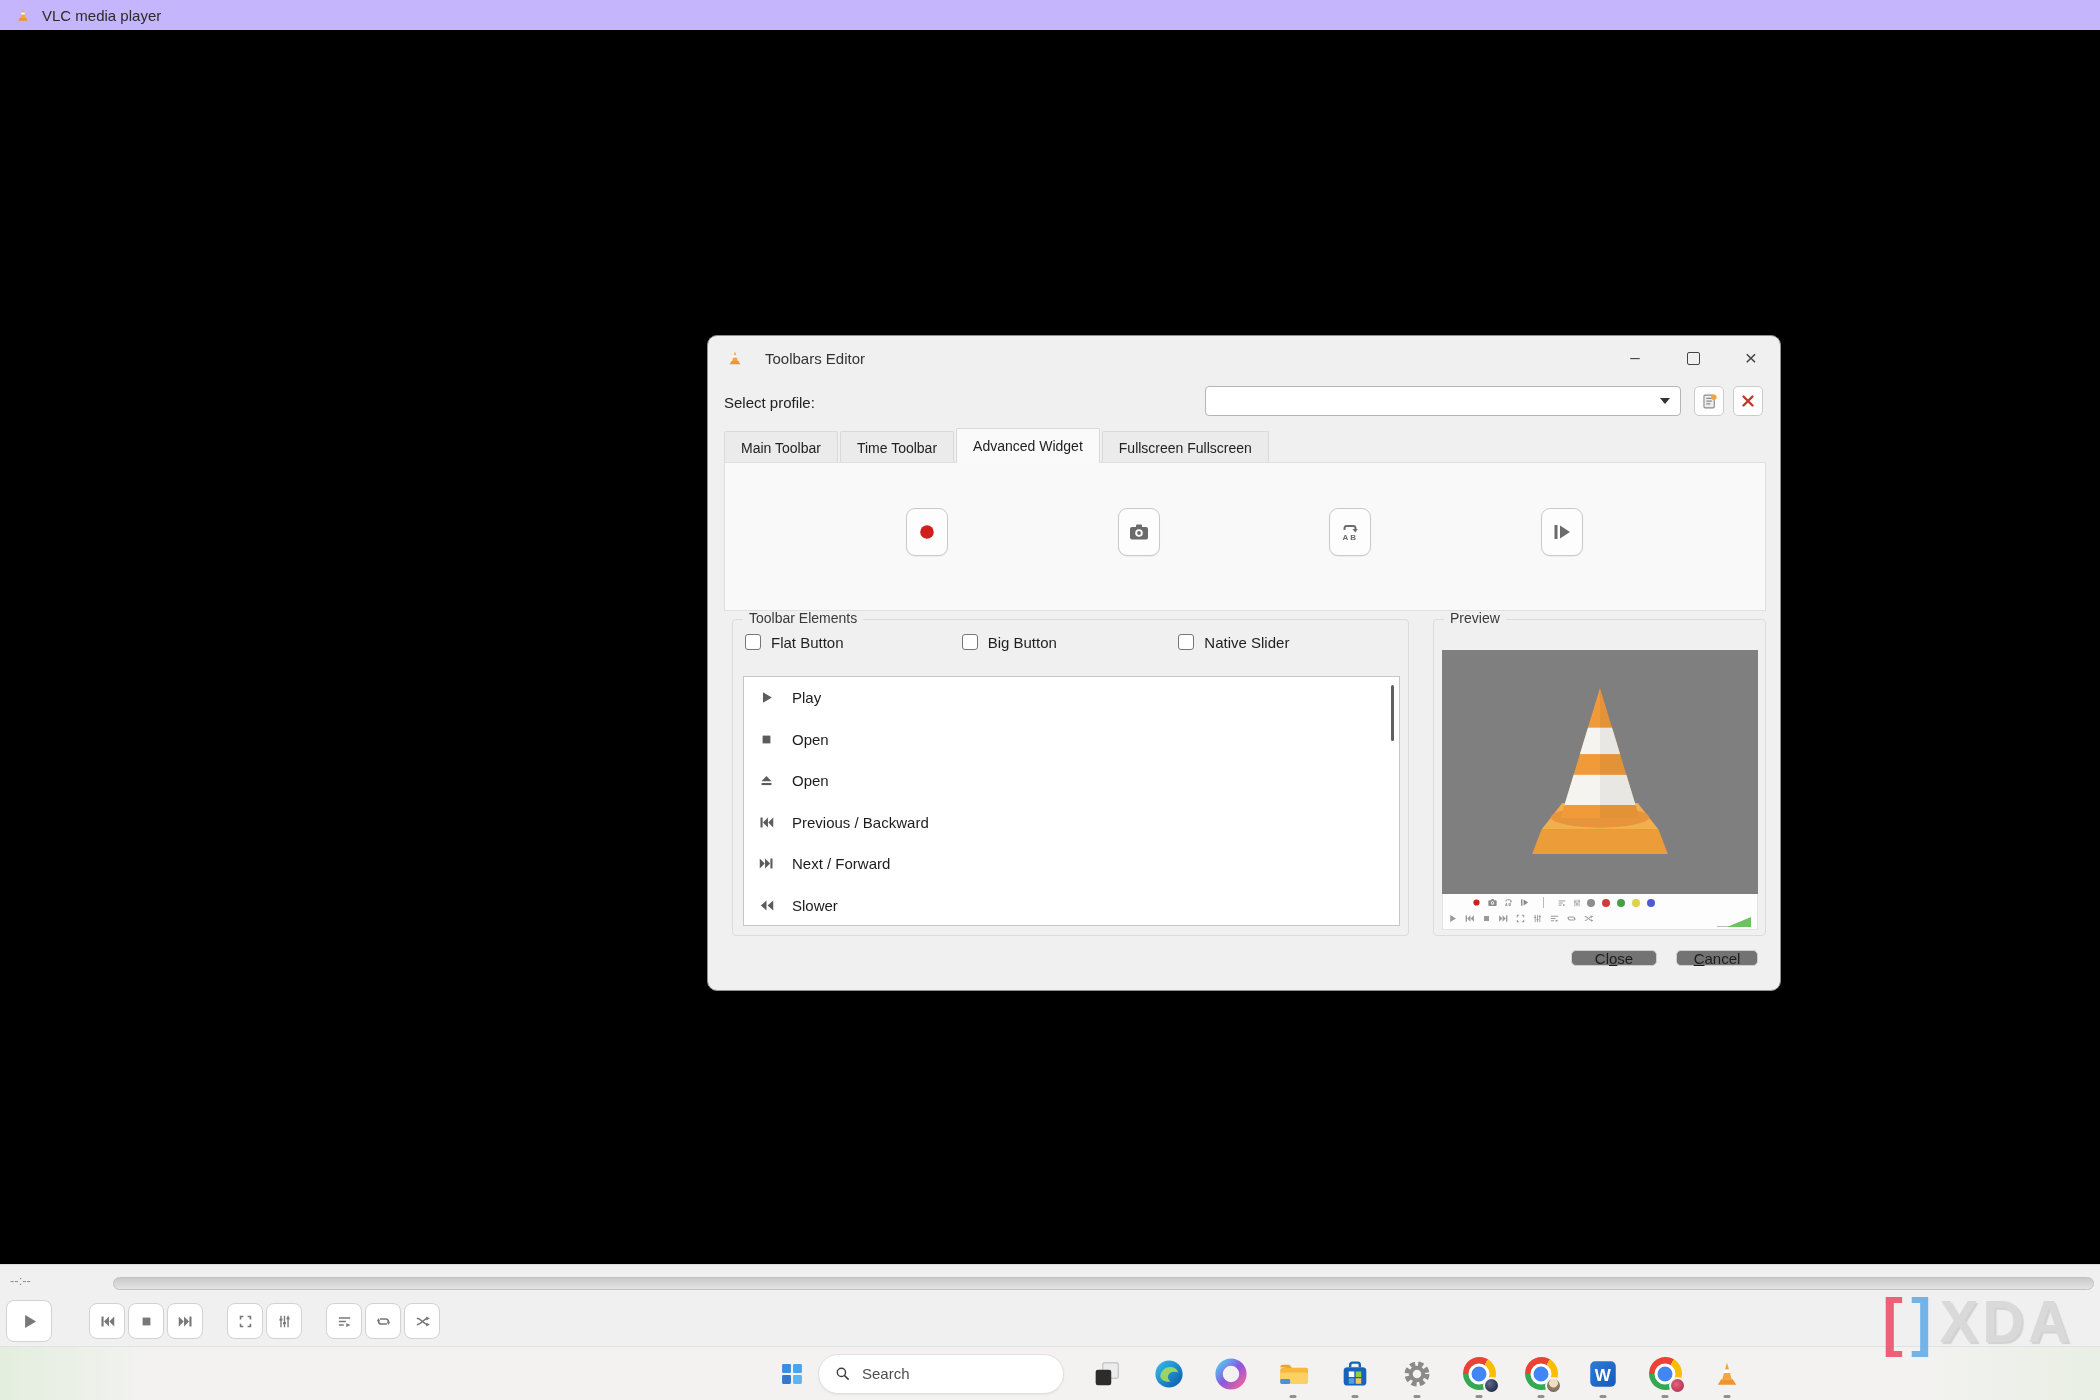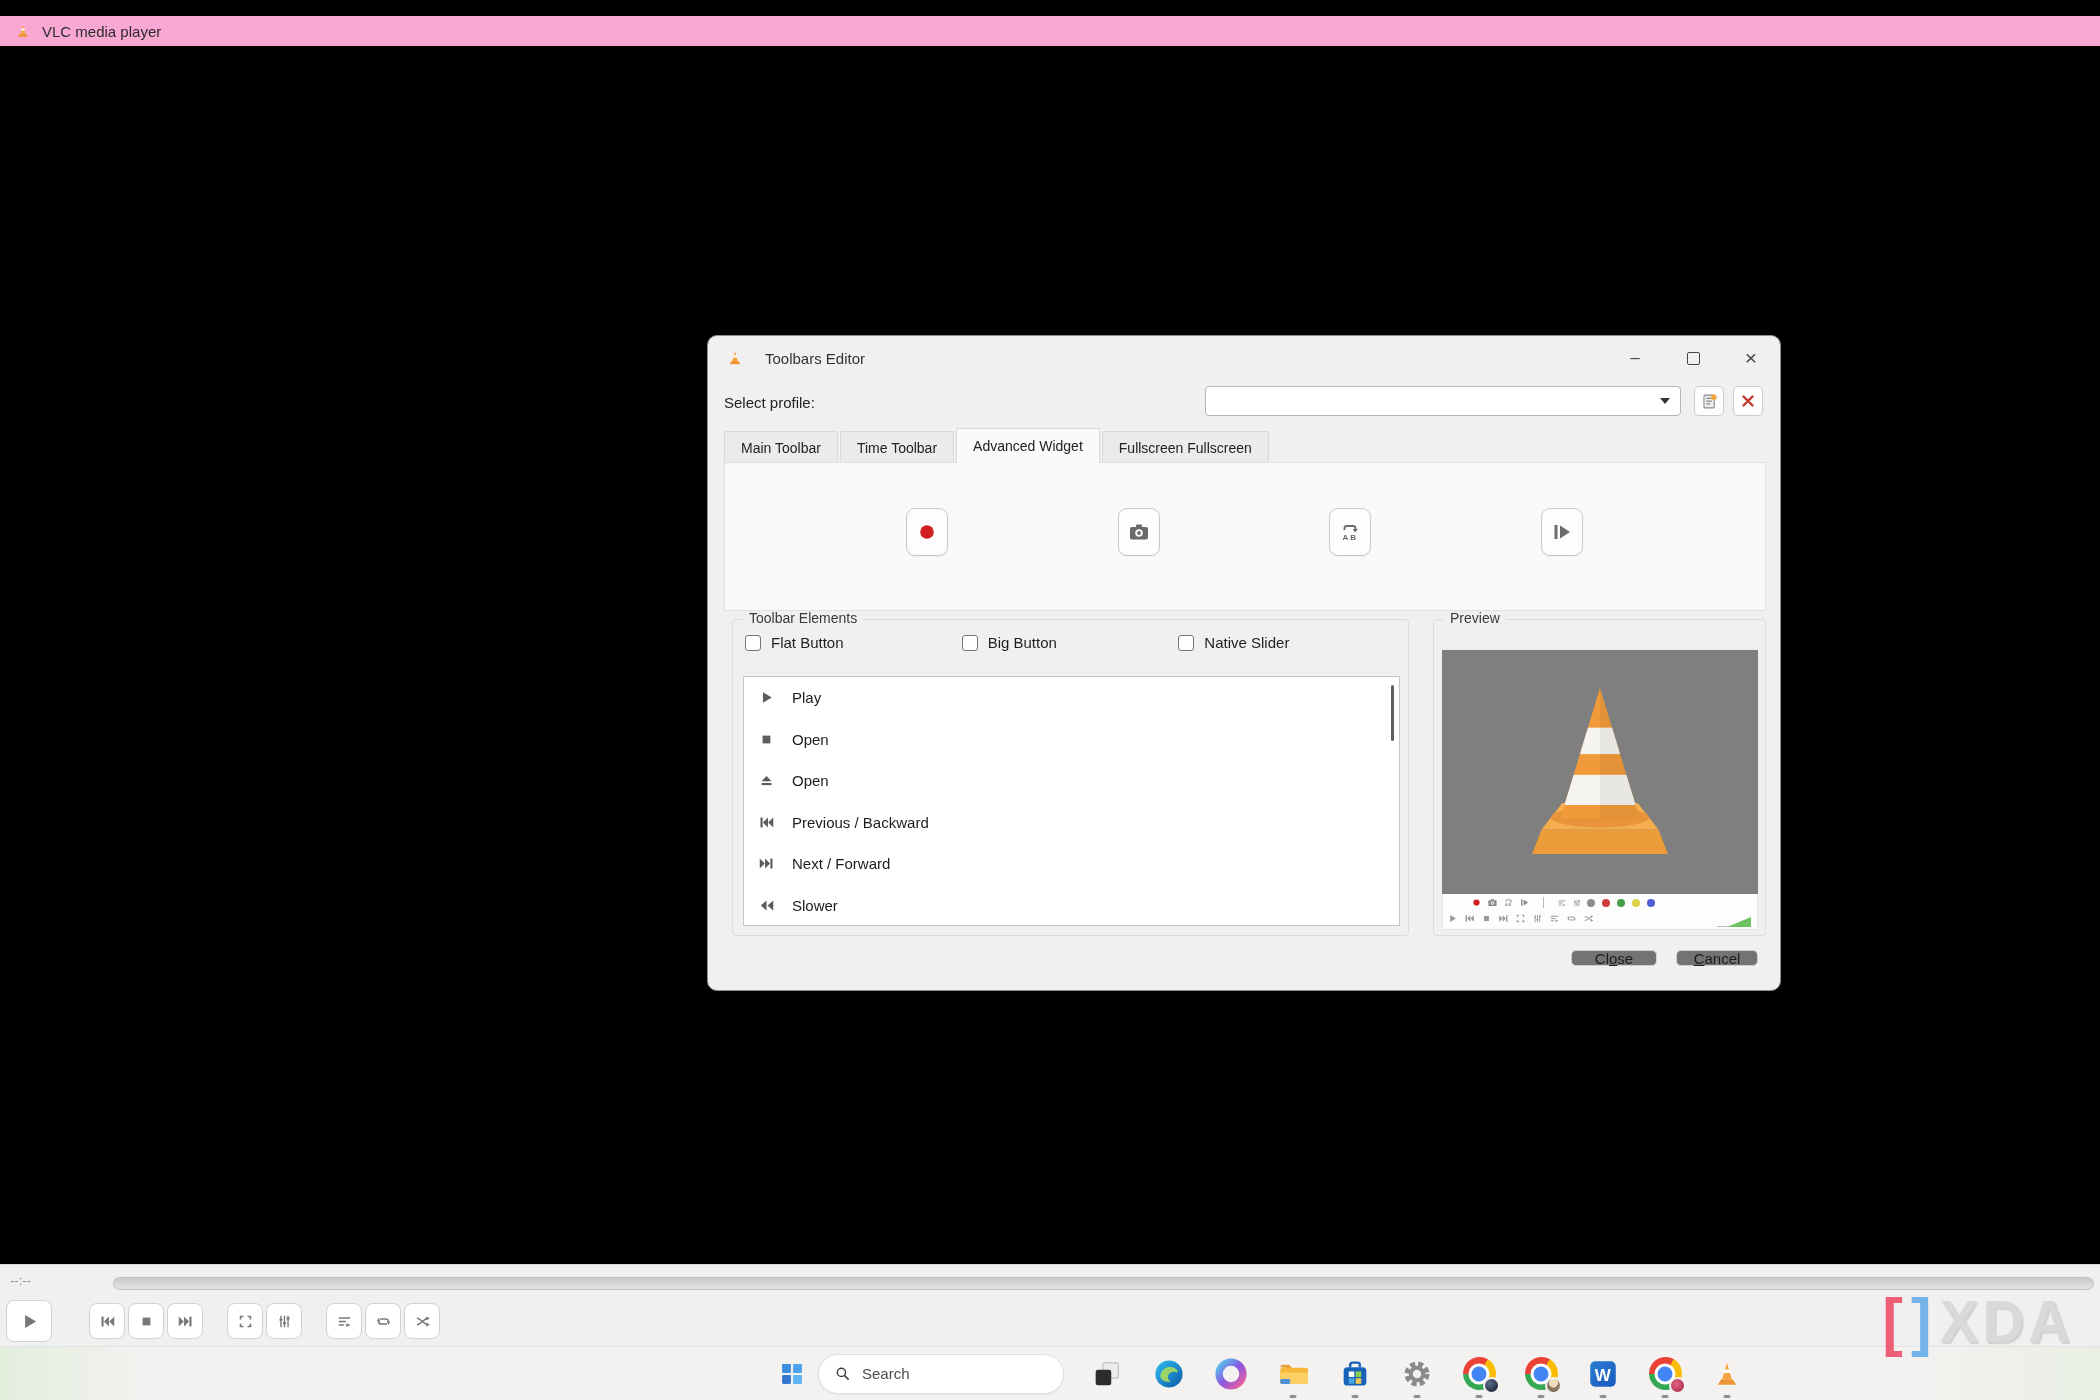--- a/index.html
+++ b/index.html
@@ -1,19 +1,19 @@
 <!DOCTYPE html>
 <html><head>
 <meta charset="utf-8">
 <style>
   html,body{margin:0;padding:0;background:#000;}
   .screen{position:relative;width:2100px;height:1400px;background:#000;overflow:hidden;
           font-family:"Liberation Sans",sans-serif;-webkit-font-smoothing:antialiased;}
   
-  .win-titlebar{position:absolute;left:0;top:16px;right:0;height:30px;background:#f9a8d4;
+  .win-titlebar{position:absolute;left:0;top:0;right:0;height:30px;background:#c4b5fd;
     display:flex;align-items:center;gap:10px;padding-left:14px;box-sizing:border-box;}
   .win-title{font-size:15px;color:#2b2b2b;}
   .menubar{position:absolute;left:0;top:30px;right:0;height:31px;background:#f0f0f0;
     display:flex;align-items:center;padding-left:8px;box-sizing:border-box;border-bottom:1px solid #e6e6e6;}
   .menu-item{padding:0 15px;font-size:15px;color:#787878;}
   .menu-item u{text-decoration:underline;}
   .video-area{position:absolute;left:0;top:61px;right:0;height:1203px;background:#000;}
   
   .controller{position:absolute;left:0;top:1264px;right:0;height:82px;background:#f0f0f0;border-top:1px solid #dcdcdc;box-sizing:border-box;}
   .time-elapsed{position:absolute;left:10px;top:8px;font-size:13px;color:#8f8f8f;}
@@ -47,21 +47,21 @@
   .tab.active{height:35px;background:#fafafa;position:relative;z-index:3;}
   .tab-panel{position:absolute;left:16px;top:126px;width:1042px;height:149px;background:#f9f9f9;border:1px solid #e0e0e0;box-sizing:border-box;z-index:2;}
   .widget-btn{position:absolute;top:45px;width:42px;height:48px;background:#fdfdfd;border:1px solid #c9c9c9;border-radius:9px;
     display:flex;align-items:center;justify-content:center;box-shadow:0 1px 1px rgba(0,0,0,.05);box-sizing:border-box;}
   
   .groupbox{position:absolute;border:1px solid #dcdcdc;border-radius:4px;box-sizing:border-box;}
   .group-label{position:absolute;top:-10px;left:10px;background:#f0f0f0;padding:0 6px;font-size:14px;color:#3a3a3a;}
   .gb-elements{left:24px;top:283px;width:677px;height:317px;}
   .gb-preview{left:725px;top:283px;width:333px;height:317px;}
   .chk-row{position:absolute;left:12px;top:14px;width:650px;display:flex;}
-  .chk{display:flex;align-items:center;gap:10px;font-size:15px;color:#1f1f1f;width:224px;}
+  .chk{display:flex;align-items:flex-start;gap:10px;font-size:15px;color:#1f1f1f;width:224px;}
   .chk .box{width:16px;height:16px;background:#fff;border:1px solid #767676;border-radius:3px;box-sizing:border-box;}
   .elem-list{position:absolute;left:10px;top:56px;width:657px;height:250px;background:#fff;border:1px solid #c6c6c6;box-sizing:border-box;overflow:hidden;}
   .li-row{display:flex;align-items:center;gap:17px;height:41.5px;padding-left:14px;font-size:15px;color:#1c1c1c;}
   .scroll-track{position:absolute;right:2px;top:2px;width:8px;bottom:2px;}
   .scroll-thumb{position:absolute;left:2px;top:6px;width:3px;height:56px;background:#5f5f5f;border-radius:2px;}
   
   .pv-video{position:absolute;left:8px;top:30px;width:316px;height:244px;background:#7f7f7f;display:flex;align-items:center;justify-content:center;}
   .pv-minibar{position:absolute;left:8px;top:274px;width:316px;height:36px;background:#fdfdfd;border:1px solid #e3e3e3;border-top:none;box-sizing:border-box;}
   .mini-row{position:absolute;left:0;right:0;display:flex;align-items:center;}
   .mini-r1{top:3px;padding-left:28px;gap:5px;}

